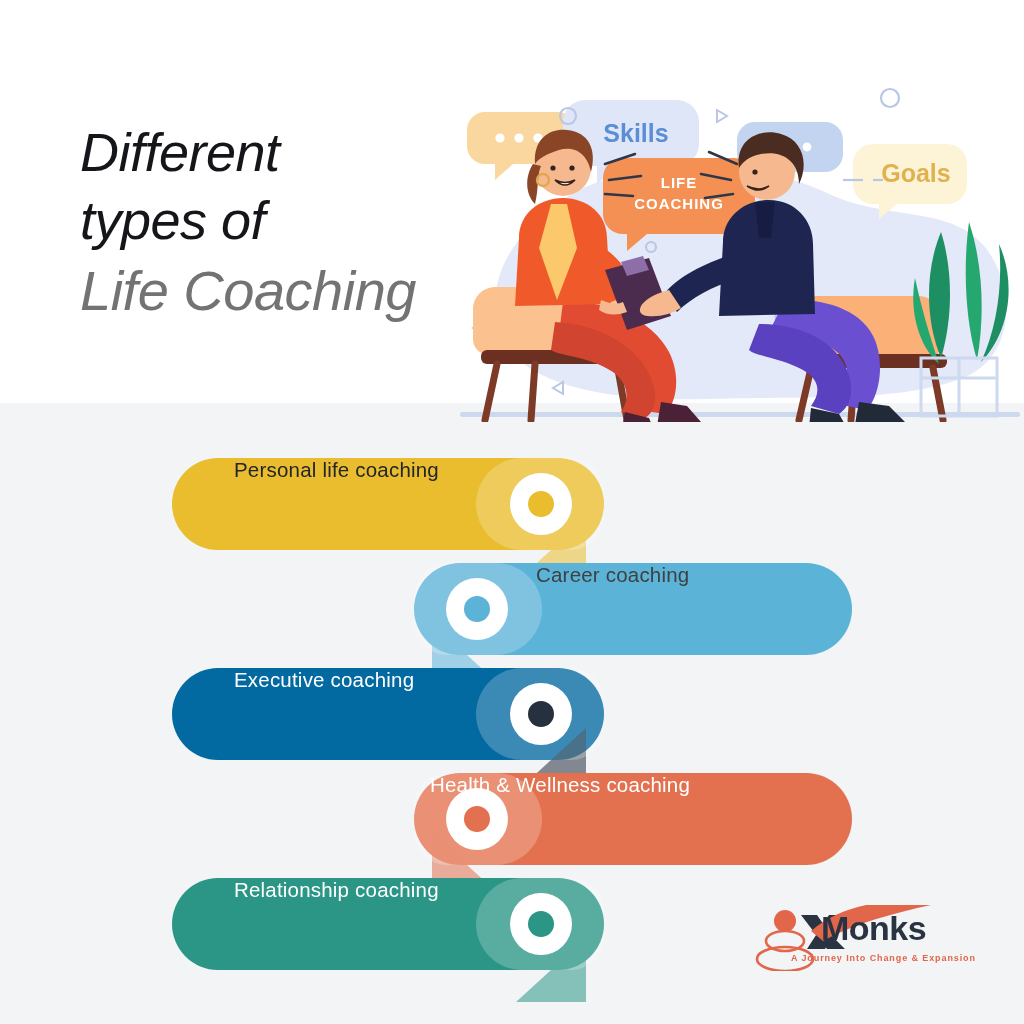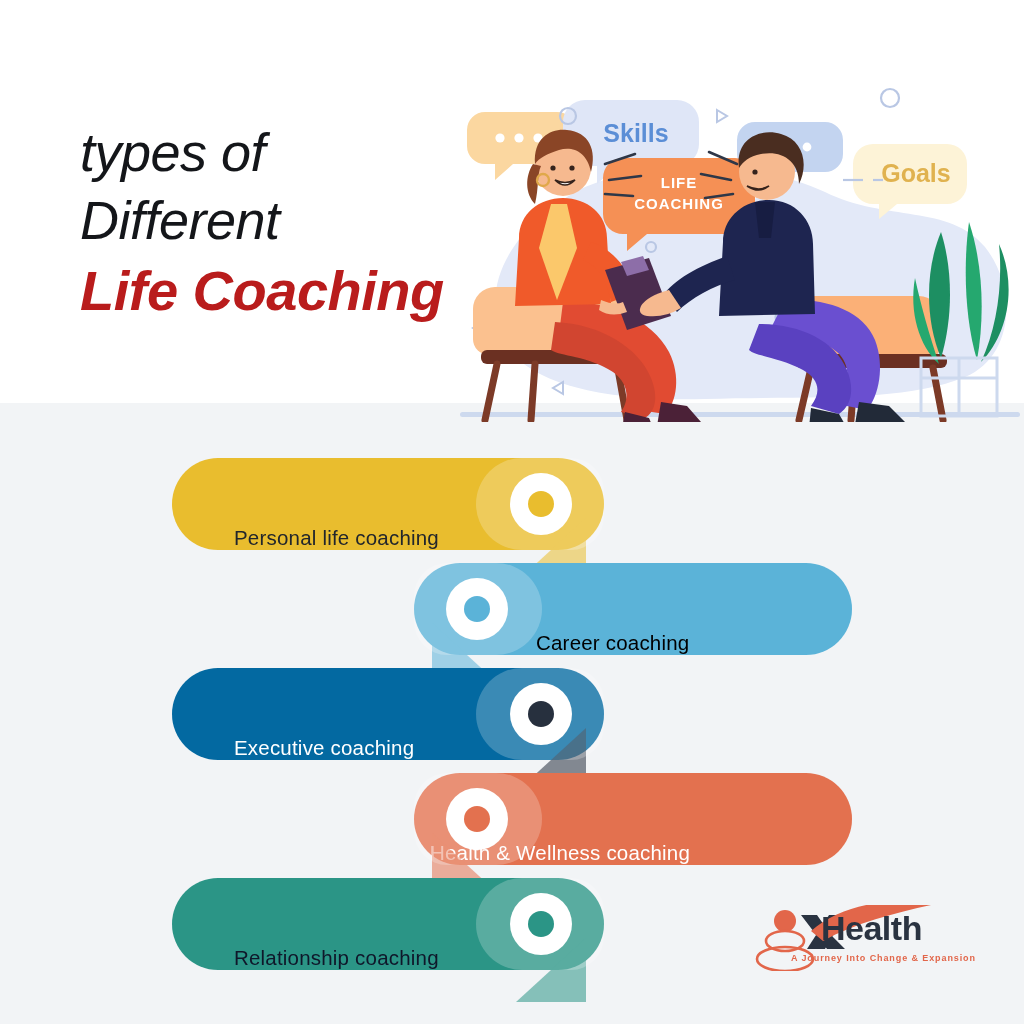--- a/index.html
+++ b/index.html
@@ -42,44 +42,44 @@
     font-style: italic;
     font-weight: 300;
     font-size: 54px;
     line-height: 68px;
     letter-spacing: -0.5px;
     color: #14161a;
     white-space: nowrap;
   }
   .heading-accent {
     font-style: italic;
-    font-weight: 700;
+    font-weight: 400;
     font-size: 56px;
     line-height: 74px;
     letter-spacing: -0.5px;
-    color: #b91c1c;
+    color: #737373;
     white-space: nowrap;
   }
 
   
   .illo {
     position: absolute;
     left: 455px;
     top: 72px;
     width: 569px;
     height: 350px;
   }
 
   
   .pill {
     position: absolute;
     height: 92px;
     border-radius: 46px;
     display: flex;
-    align-items: flex-end;
+    align-items: flex-start;
     box-sizing: border-box;
   }
   .pill-left   { left: 172px; width: 432px; }
   .pill-right  { left: 414px; width: 438px; }
 
   .pill-label {
     font-size: 20.5px;
     font-weight: 400;
     letter-spacing: 0.2px;
     white-space: nowrap;
@@ -173,22 +173,22 @@
 </style>
 </head>
 <body>
 
 <div id="canvas">
 
   <div class="top-band"></div>
   <div class="bottom-band"></div>
 
   <div class="heading">
+    <div class="heading-line">Different</div>
     <div class="heading-line">types of</div>
-    <div class="heading-line">Different</div>
     <div class="heading-accent">Life Coaching</div>
   </div>
 
   <div class="illo">
     <svg width="569" height="350" viewBox="0 0 569 350" xmlns="http://www.w3.org/2000/svg">
 
       <path d="M120 120 C 70 150, 25 200, 45 260 C 62 312, 150 330, 250 327
                C 360 324, 450 330, 510 305 C 560 284, 562 215, 530 175
                C 495 132, 430 150, 370 120 C 300 86, 180 88, 120 120 Z" fill="#e3e9f8"></path>
 
@@ -356,21 +356,21 @@
         <div class="tail" style="right: 18px; top: 60px; background: rgb(233, 189, 46); opacity: 0.55; clip-path: polygon(100% 0px, 100% 100%, 0px 100%);"></div>
         <div class="wedge wedge-right"></div>
         <span class="pill-label" style="color: rgb(34, 38, 44);">Personal life coaching</span>
         <div class="knob knob-right">
           <div class="knob-dot" style="background: rgb(233, 189, 46);"></div>
         </div>
       </div>
       <div class="pill pill-right" style="top: 563px; background: rgb(91, 179, 216); z-index: 11;">
         <div class="tail" style="left: 18px; top: 60px; background: rgb(91, 179, 216); opacity: 0.55; clip-path: polygon(0px 0px, 100% 100%, 0px 100%);"></div>
         <div class="wedge wedge-left"></div>
-        <span class="pill-label" style="color: #000000;">Career coaching</span>
+        <span class="pill-label" style="color: #404040;">Career coaching</span>
         <div class="knob knob-left">
           <div class="knob-dot" style="background: rgb(91, 179, 216);"></div>
         </div>
       </div>
       <div class="pill pill-left" style="top: 668px; background: #0369a1; z-index: 12;">
         <div class="tail" style="right: 18px; top: 60px; background: rgb(39, 48, 62); opacity: 0.55; clip-path: polygon(100% 0px, 100% 100%, 0px 100%);"></div>
         <div class="wedge wedge-right"></div>
         <span class="pill-label" style="color: rgb(255, 255, 255);">Executive coaching</span>
         <div class="knob knob-right">
           <div class="knob-dot" style="background: rgb(39, 48, 62);"></div>
@@ -380,35 +380,35 @@
         <div class="tail" style="left: 18px; top: 60px; background: rgb(227, 113, 79); opacity: 0.55; clip-path: polygon(0px 0px, 100% 100%, 0px 100%);"></div>
         <div class="wedge wedge-left"></div>
         <span class="pill-label" style="color: rgb(255, 255, 255); margin-left: 16px;">Health &amp; Wellness coaching</span>
         <div class="knob knob-left">
           <div class="knob-dot" style="background: rgb(227, 113, 79);"></div>
         </div>
       </div>
       <div class="pill pill-left" style="top: 878px; background: rgb(43, 149, 134); z-index: 14;">
         <div class="tail" style="right: 18px; top: 60px; background: rgb(43, 149, 134); opacity: 0.55; clip-path: polygon(100% 0px, 100% 100%, 0px 100%);"></div>
         <div class="wedge wedge-right"></div>
-        <span class="pill-label" style="color: #0f172a;">Relationship coaching</span>
+        <span class="pill-label" style="color: #ffffff;">Relationship coaching</span>
         <div class="knob knob-right">
           <div class="knob-dot" style="background: rgb(43, 149, 134);"></div>
         </div>
       </div>
     </div>
 
   <div class="logo">
     <svg width="60" height="64" viewBox="0 0 60 64" xmlns="http://www.w3.org/2000/svg" style="position:absolute;left:0;top:4px;">
       <circle cx="30" cy="14" r="11" fill="#e2664a"></circle>
       <ellipse cx="30" cy="34" rx="19" ry="10" fill="none" stroke="#e2664a" stroke-width="2.6"></ellipse>
       <ellipse cx="30" cy="52" rx="28" ry="12" fill="none" stroke="#e2664a" stroke-width="2.6"></ellipse>
     </svg>
     <svg width="170" height="48" viewBox="0 0 170 48" xmlns="http://www.w3.org/2000/svg" style="position:absolute;left:42px;top:2px;">
       <path d="M4 10 L20 10 L34 30 L48 44 L30 44 L4 10 Z" fill="#2a3341"></path>
       <path d="M48 10 L32 10 L10 44 L28 44 L48 10 Z" fill="#2a3341"></path>
       <path d="M14 26 C 46 -2, 96 -8, 134 0 C 98 8, 58 18, 26 36 Z" fill="#e2664a"></path>
     </svg>
-    <div class="logo-word">Health</div>
+    <div class="logo-word">Monks</div>
     <div class="logo-tag">A Journey Into Change &amp; Expansion</div>
   </div>
 
 </div>
 
 </body></html>

